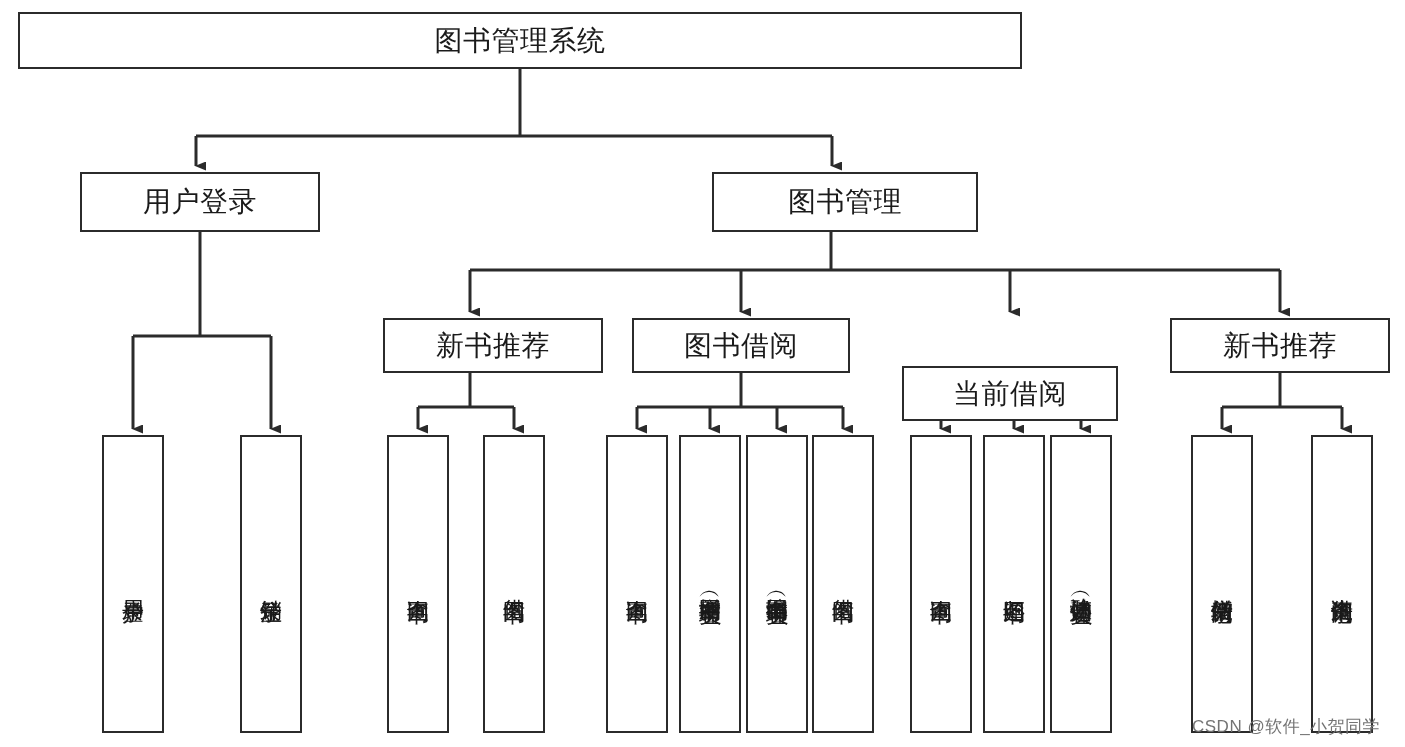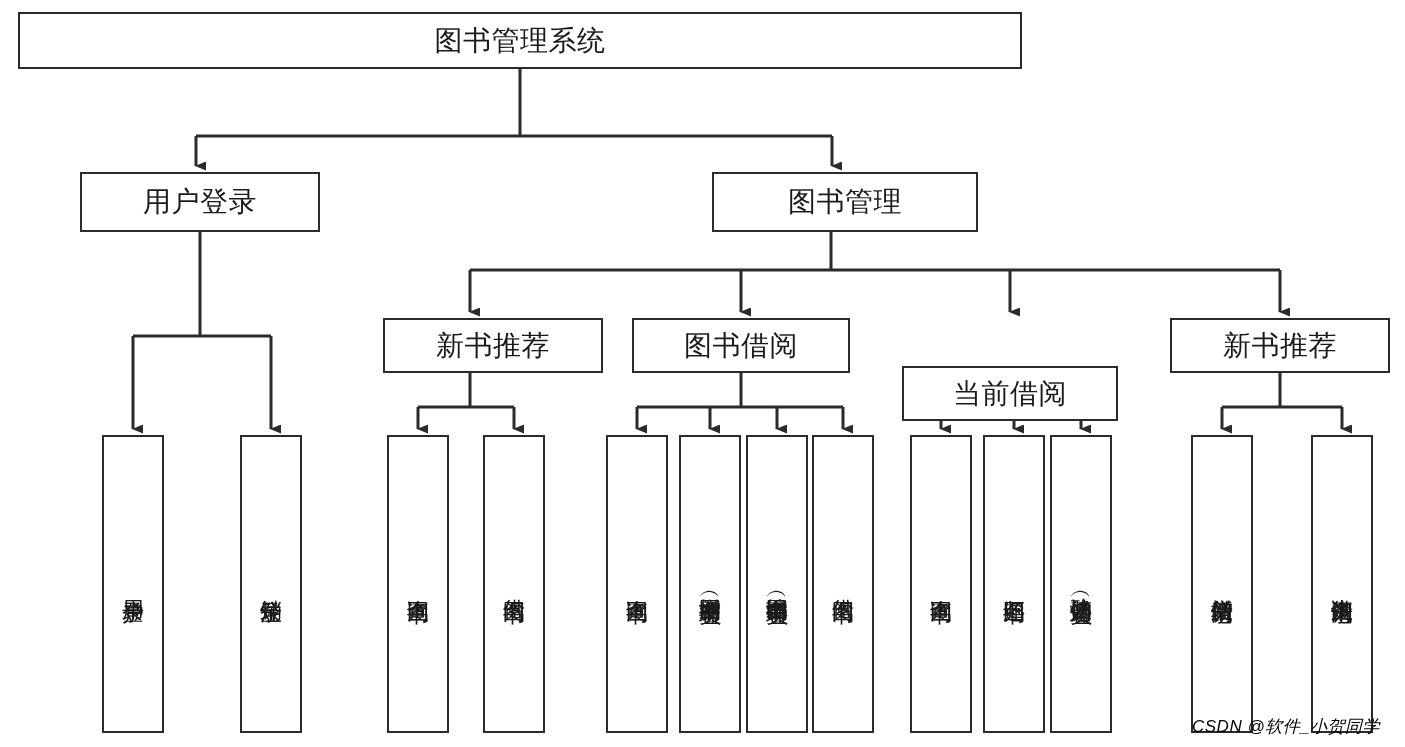--- a/index.html
+++ b/index.html
@@ -55,26 +55,25 @@
     white-space: nowrap;
   }
   .node-label {
     display: block;
   }
   .root-node {
     font-size: 22px;
   }
   .watermark {
     position: absolute;
-    color: #000000;
+    color: #737373;
     font-size: 17px;
     letter-spacing: 0.5px;
     white-space: nowrap;
     user-select: none;
-    font-style: italic;
   }
 </style>
 </head>
 <body>
 
 <div id="diagram-canvas">
 
   <svg id="edges-layer" width="1405" height="747" viewBox="0 0 1405 747" xmlns="http://www.w3.org/2000/svg">
     <defs>
       <marker id="arrowhead" markerWidth="9" markerHeight="11" refX="4.5" refY="10" orient="auto" markerUnits="userSpaceOnUse">

